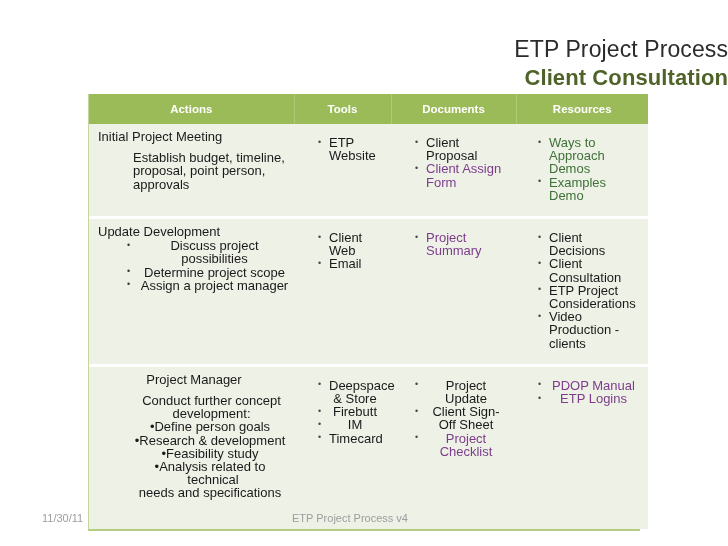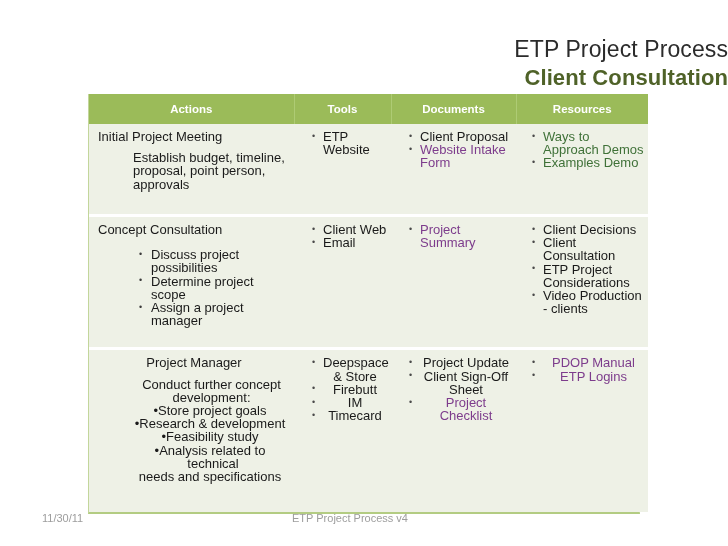--- a/index.html
+++ b/index.html
@@ -90,22 +90,23 @@
     margin-bottom: 1px;
   }
   .act-sub {
     padding-left: 40px;
     text-indent: 0;
     margin-top: 8px;
   }
   .act-sub-line { display: block; }
   .act-bullets {
     list-style: none;
-    margin: 12px;
+    margin: 0;
     padding: 0 0 0 34px;
+    text-align: center;
   }
   .act-bullets li {
     position: relative;
     padding-left: 12px;
     margin: 0;
   }
   .act-bullets li::before {
     content: "\2022";
     position: absolute;
     left: 0;
@@ -123,21 +124,21 @@
   }
   .act-tight .tight-cont {
     display: block;
     text-indent: 0;
     padding-left: 0;
   }
 
   
   ul.b {
     list-style: none;
-    margin: 0;
+    margin: 6px;
     padding: 0 0 0 14px;
   }
   ul.b > li {
     position: relative;
     padding-left: 11px;
     margin-bottom: 0;
   }
   ul.b > li::before {
     content: "\2022";
     position: absolute;
@@ -202,34 +203,34 @@
           </div>
         </td>
         <td>
           <ul class="b">
             <li>ETP Website</li>
           </ul>
         </td>
         <td>
           <ul class="b">
             <li>Client Proposal</li>
-            <li class="lnk-purple">Website Intake Form</li>
+            <li class="lnk-purple">Client Assign Form</li>
           </ul>
         </td>
         <td>
           <ul class="b res">
             <li class="lnk-green">Ways to Approach Demos</li>
             <li class="lnk-green">Examples Demo</li>
           </ul>
         </td>
       </tr>
 
       <tr>
         <td style="height:104px">
-          <div class="act-head">Concept Consultation</div>
+          <div class="act-head">Update Development</div>
           <ul class="act-bullets">
             <li>Discuss project possibilities</li>
             <li>Determine project scope</li>
             <li>Assign a project manager</li>
           </ul>
         </td>
         <td>
           <ul class="b">
             <li>Client Web</li>
             <li>Email</li>
@@ -251,21 +252,21 @@
       </tr>
 
       <tr class="last-row">
         <td style="height:148px">
           <div class="act-head">Project Manager</div>
           <div class="act-sub">
             <span class="act-sub-line">Conduct further concept</span>
             <span class="act-sub-line">development:</span>
           </div>
           <div class="act-tight">
-            <span class="tight-line">•<span>Store project goals</span></span>
+            <span class="tight-line">•<span>Define person goals</span></span>
             <span class="tight-line">•<span>Research &amp; development</span></span>
             <span class="tight-line">•<span>Feasibility study</span></span>
             <span class="tight-line">•<span>Analysis related to technical</span></span>
             <span class="tight-cont">needs and specifications</span>
           </div>
         </td>
         <td>
           <ul class="b">
             <li>Deepspace &amp; Store</li>
             <li>Firebutt</li>

